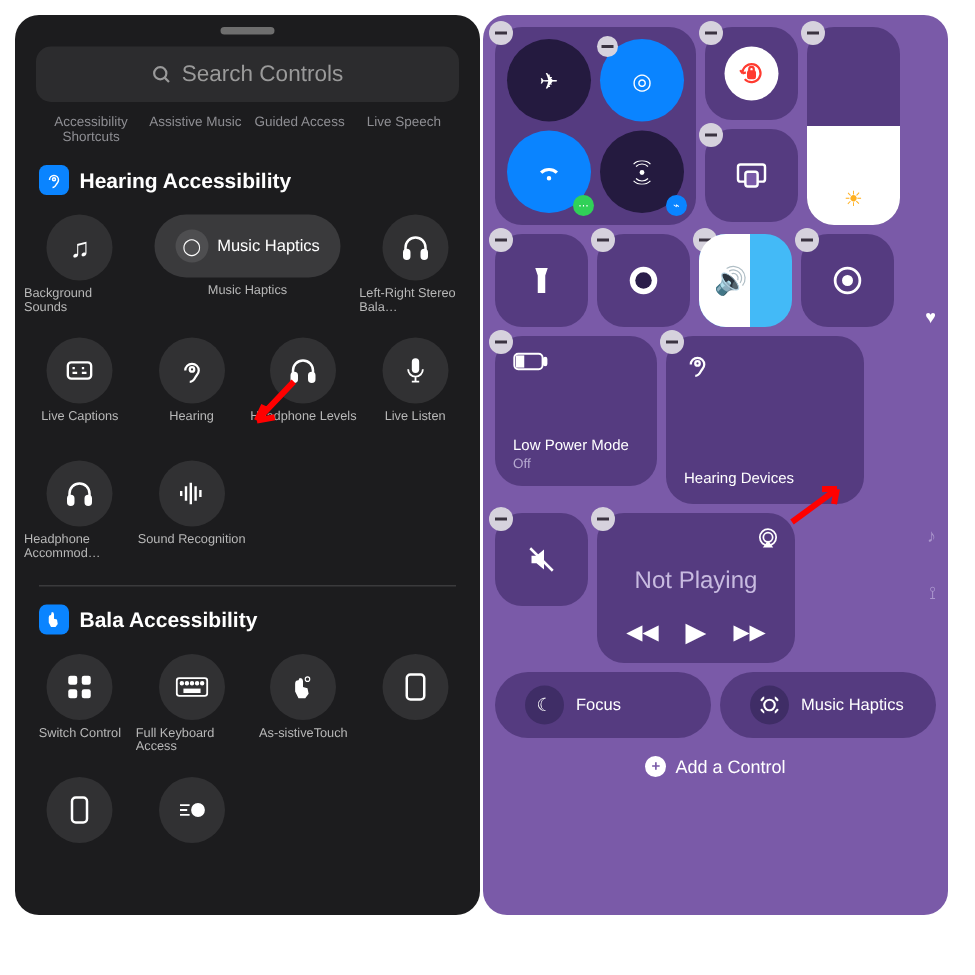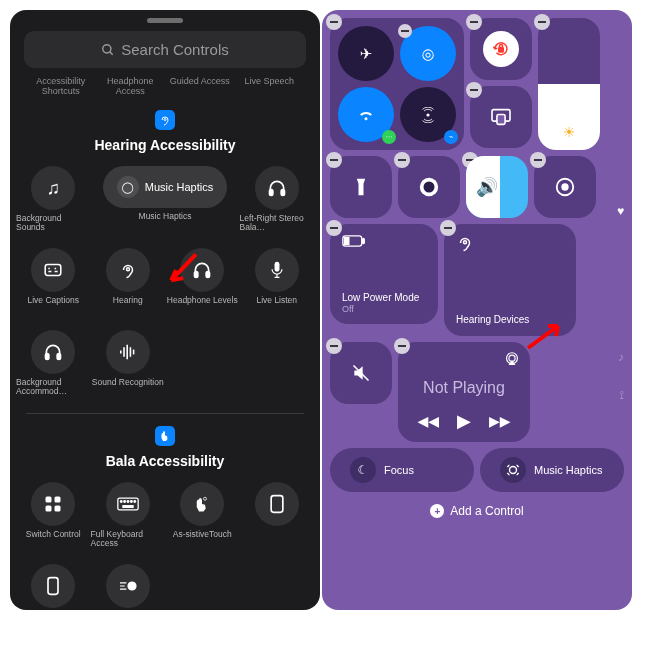--- a/index.html
+++ b/index.html
@@ -7,21 +7,21 @@
   .screens { display: flex; gap: 2px; padding: 10px; }
   .screen { width: 310px; height: 600px; border-radius: 16px; overflow: hidden; position: relative; }
   .screen-left { background: #1c1c1e; }
   .screen-right { background: #7a5aa8; }
 
   
   .grabber { width: 36px; height: 5px; background: #6e6e6e; border-radius: 3px; margin: 8px auto 8px; }
   .search { display: flex; align-items: center; justify-content: center; gap: 6px; background: #2c2c2e; margin: 0 14px; padding: 10px; border-radius: 10px; color: #9a9a9a; font-size: 15px; }
   .tabrow { display: flex; justify-content: space-between; margin: 8px 16px 14px; }
   .tabrow span { color: #8e8e93; font-size: 9px; text-align: center; flex: 1; }
-  .section-header { display: flex; align-items: center; gap: 7px; margin: 12px 16px 8px; font-size: 14px; font-weight: 600; flex-direction: column; }
+  .section-header { display: flex; align-items: center; gap: 7px; margin: 12px 16px 8px; font-size: 14px; font-weight: 600; }
   .section-header .icon { width: 20px; height: 20px; border-radius: 5px; display: flex; align-items: center; justify-content: center; font-size: 11px; }
   .icon-hearing { background: #0a84ff; }
   .icon-motor { background: #0a84ff; }
   .grid { display: flex; flex-wrap: wrap; gap: 4px 0; padding: 0 6px; }
   .cell { width: 25%; display: flex; flex-direction: column; align-items: center; gap: 4px; padding: 5px 0; }
   .cell .circ { width: 44px; height: 44px; border-radius: 50%; background: #313133; display: flex; align-items: center; justify-content: center; font-size: 18px; }
   .cell .lbl { font-size: 8.5px; color: #b8b8b8; text-align: left; line-height: 1.1; height: 20px; }
   .haptics-pill { display: flex; align-items: center; gap: 6px; background: #3a3a3c; border-radius: 22px; padding: 10px 14px; }
   .haptics-pill .mini { width: 22px; height: 22px; border-radius: 50%; background: #4e4e50; display: flex; align-items: center; justify-content: center; font-size: 11px; }
   .cell-wide { width: 50%; }
@@ -83,21 +83,21 @@
       <span>
         <svg width="14" height="14" viewBox="0 0 24 24" fill="none" stroke="#9a9a9a" stroke-width="2.5">
             <circle cx="10" cy="10" r="7"></circle>
             <line x1="20" y1="20" x2="15" y2="15"></line>
           </svg>
       </span>
       <span>Search Controls</span>
     </div>
     <div class="tabrow">
       <span>Accessibility Shortcuts</span>
-      <span>Headphone Access</span>
+      <span>Assistive Music</span>
       <span>Guided Access</span>
       <span>Live Speech</span>
     </div>
 
     <div class="section-header">
       <span class="icon icon-hearing">
         <svg width="12" height="12" viewBox="0 0 24 24" fill="none" stroke="#fff" stroke-width="2">
             <path d="M6 12a6 6 0 0 1 12 0c0 3-2 4-3 6s-2 4-5 4"></path>
             <circle cx="12" cy="11" r="2"></circle>
           </svg>
@@ -183,21 +183,21 @@
       <div class="cell">
         <div class="circ">
             <span>
               <svg width="20" height="20" viewBox="0 0 24 24" fill="none" stroke="#fff" stroke-width="2">
                 <path d="M4 14v-2a8 8 0 0 1 16 0v2"></path>
                 <rect x="3" y="14" width="4" height="7" rx="2" fill="#fff"></rect>
                 <rect x="17" y="14" width="4" height="7" rx="2" fill="#fff"></rect>
               </svg>
             </span>
           </div>
-        <span class="lbl">Background Accommod…</span>
+        <span class="lbl">Headphone Accommod…</span>
       </div>
       <div class="cell">
         <div class="circ">
             <span>
               <svg width="20" height="16" viewBox="0 0 24 20" stroke="#fff" stroke-width="2">
                 <line x1="3" y1="8" x2="3" y2="12"></line>
                 <line x1="7" y1="4" x2="7" y2="16"></line>
                 <line x1="11" y1="1" x2="11" y2="19"></line>
                 <line x1="15" y1="4" x2="15" y2="16"></line>
                 <line x1="19" y1="7" x2="19" y2="13"></line>

